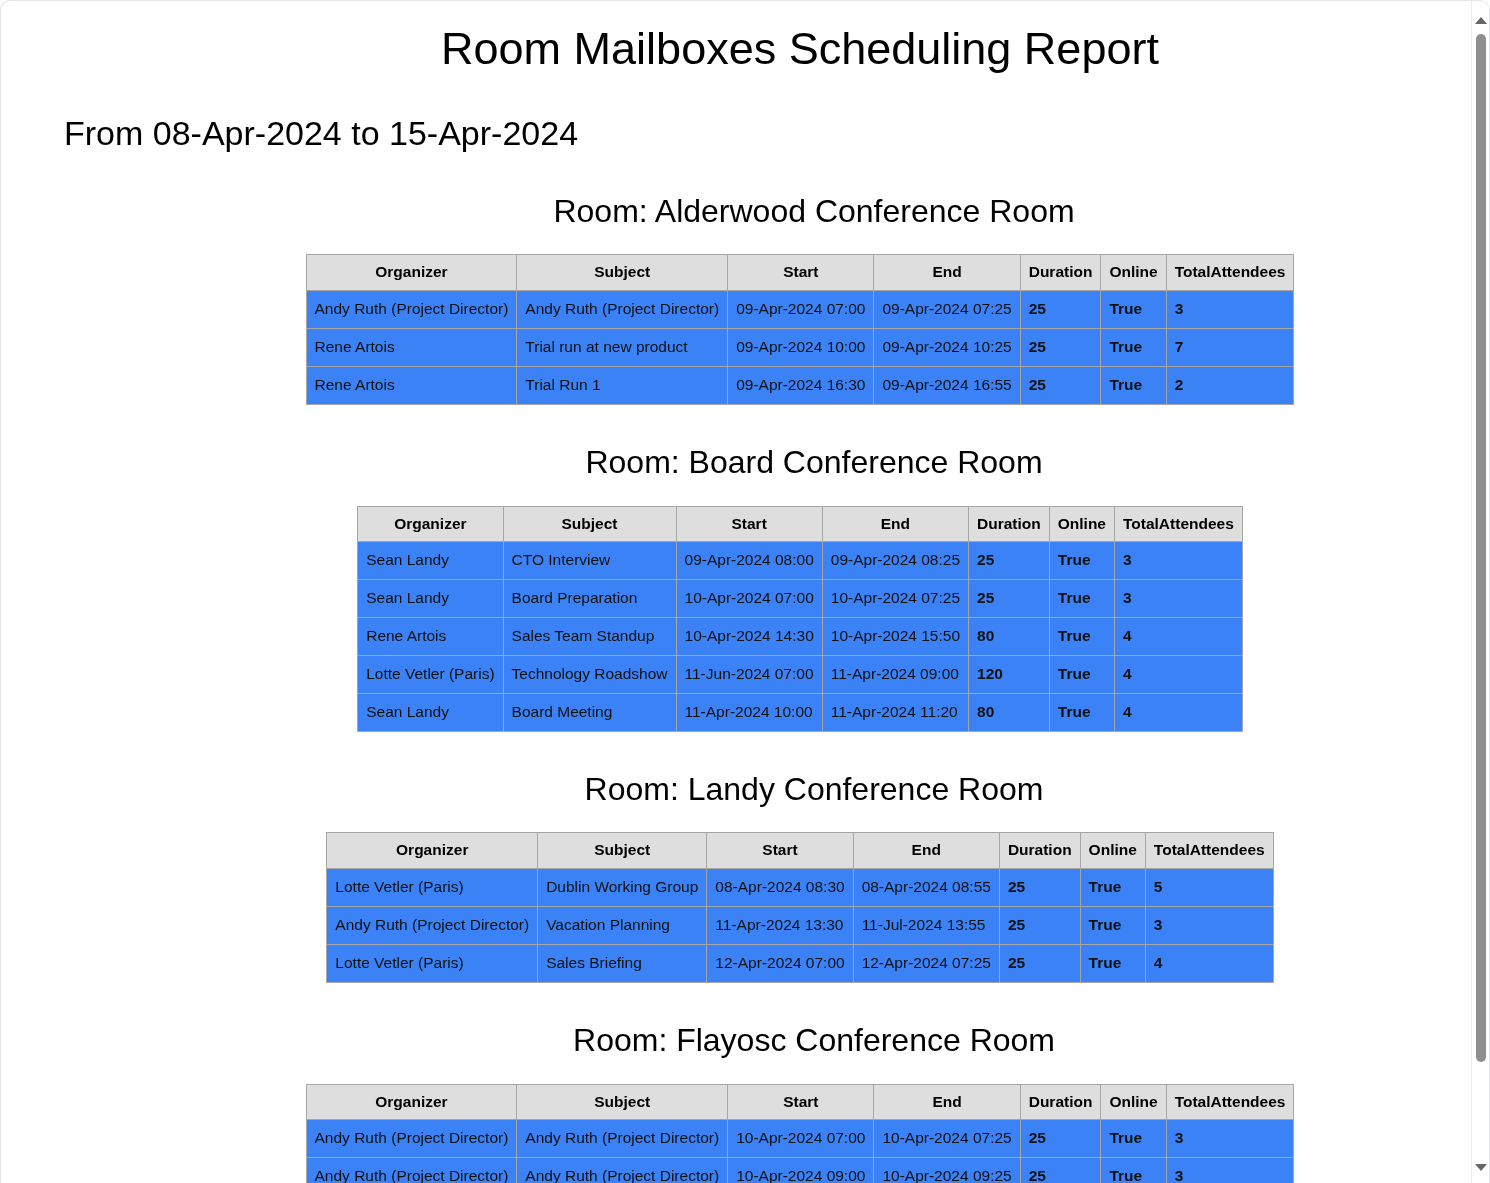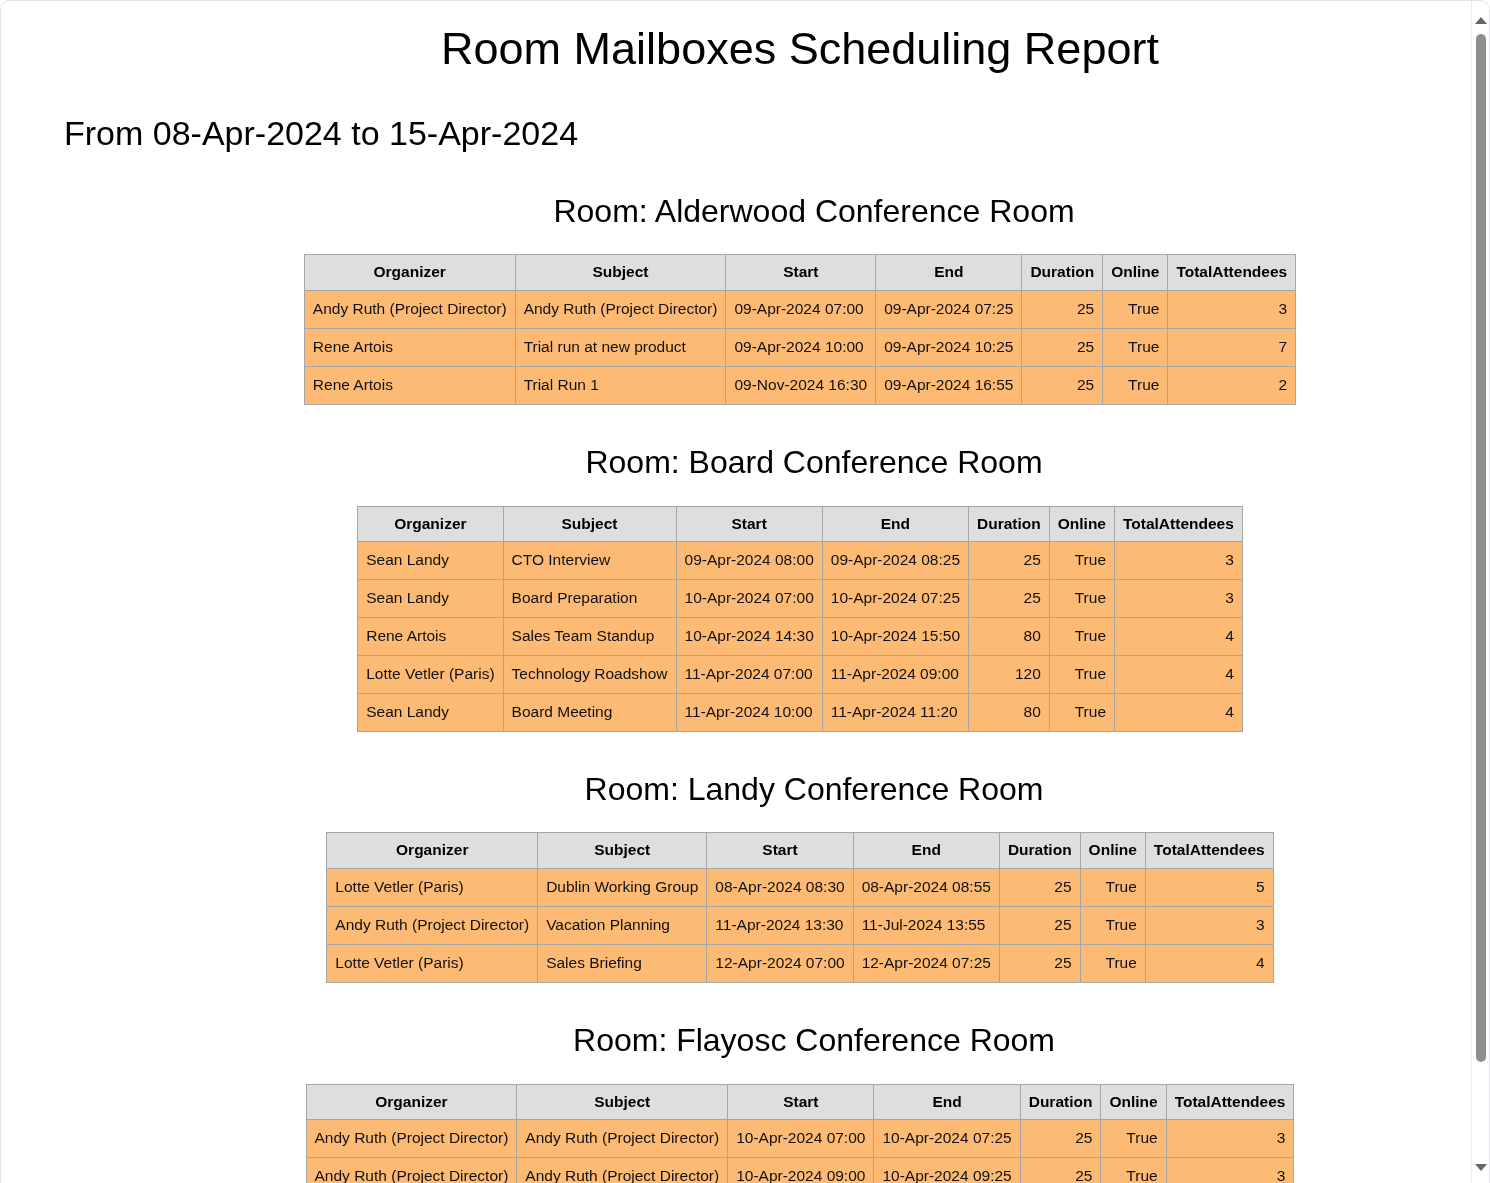--- a/index.html
+++ b/index.html
@@ -54,21 +54,21 @@
     line-height: 1.2;
     padding-left: 28px;
   }
   .table-wrap {
     display: flex;
     justify-content: center;
     margin-top: 24px;
   }
   table.sched {
     border-collapse: collapse;
-    background: #fdba74;
+    background: #3b82f6;
     font-size: 15.5px;
     color: #111111;
     table-layout: auto;
   }
   table.sched th,
   table.sched td {
     border: 1px solid #a6a6a6;
     padding: 6px 8px;
     line-height: 1.35;
     white-space: nowrap;
@@ -81,21 +81,21 @@
     padding-top: 7px;
     padding-bottom: 7px;
   }
   table.sched td {
     text-align: left;
     vertical-align: middle;
     padding-top: 8px;
     padding-bottom: 8px;
   }
   table.sched td.num,
-  table.sched td.flag { text-align: right; }
+  table.sched td.flag { text-align: left; font-weight: bold; }
 
   
   .t-alderwood td:nth-child(6), .t-alderwood th:nth-child(6) { min-width: 48px; }
   .t-alderwood td:nth-child(7), .t-alderwood th:nth-child(7) { min-width: 110px; }
   .t-board td:nth-child(7), .t-board th:nth-child(7) { min-width: 110px; }
   .t-dublin td:nth-child(7), .t-dublin th:nth-child(7) { min-width: 110px; }
   .t-flayosc td:nth-child(7), .t-flayosc th:nth-child(7) { min-width: 110px; }
 
   
   #scrollbar {
@@ -172,21 +172,21 @@
                 <td>Trial run at new product</td>
                 <td>09-Apr-2024 10:00</td>
                 <td>09-Apr-2024 10:25</td>
                 <td class="num">25</td>
                 <td class="flag">True</td>
                 <td class="num">7</td>
               </tr>
               <tr>
                 <td>Rene Artois</td>
                 <td>Trial Run 1</td>
-                <td>09-Nov-2024 16:30</td>
+                <td>09-Apr-2024 16:30</td>
                 <td>09-Apr-2024 16:55</td>
                 <td class="num">25</td>
                 <td class="flag">True</td>
                 <td class="num">2</td>
               </tr>
             </tbody>
           </table>
         </div>
         <h3 class="room-heading">Room: Board Conference Room</h3>
         <div class="table-wrap">
@@ -226,21 +226,21 @@
                 <td>Sales Team Standup</td>
                 <td>10-Apr-2024 14:30</td>
                 <td>10-Apr-2024 15:50</td>
                 <td class="num">80</td>
                 <td class="flag">True</td>
                 <td class="num">4</td>
               </tr>
               <tr>
                 <td>Lotte Vetler (Paris)</td>
                 <td>Technology Roadshow</td>
-                <td>11-Apr-2024 07:00</td>
+                <td>11-Jun-2024 07:00</td>
                 <td>11-Apr-2024 09:00</td>
                 <td class="num">120</td>
                 <td class="flag">True</td>
                 <td class="num">4</td>
               </tr>
               <tr>
                 <td>Sean Landy</td>
                 <td>Board Meeting</td>
                 <td>11-Apr-2024 10:00</td>
                 <td>11-Apr-2024 11:20</td>

